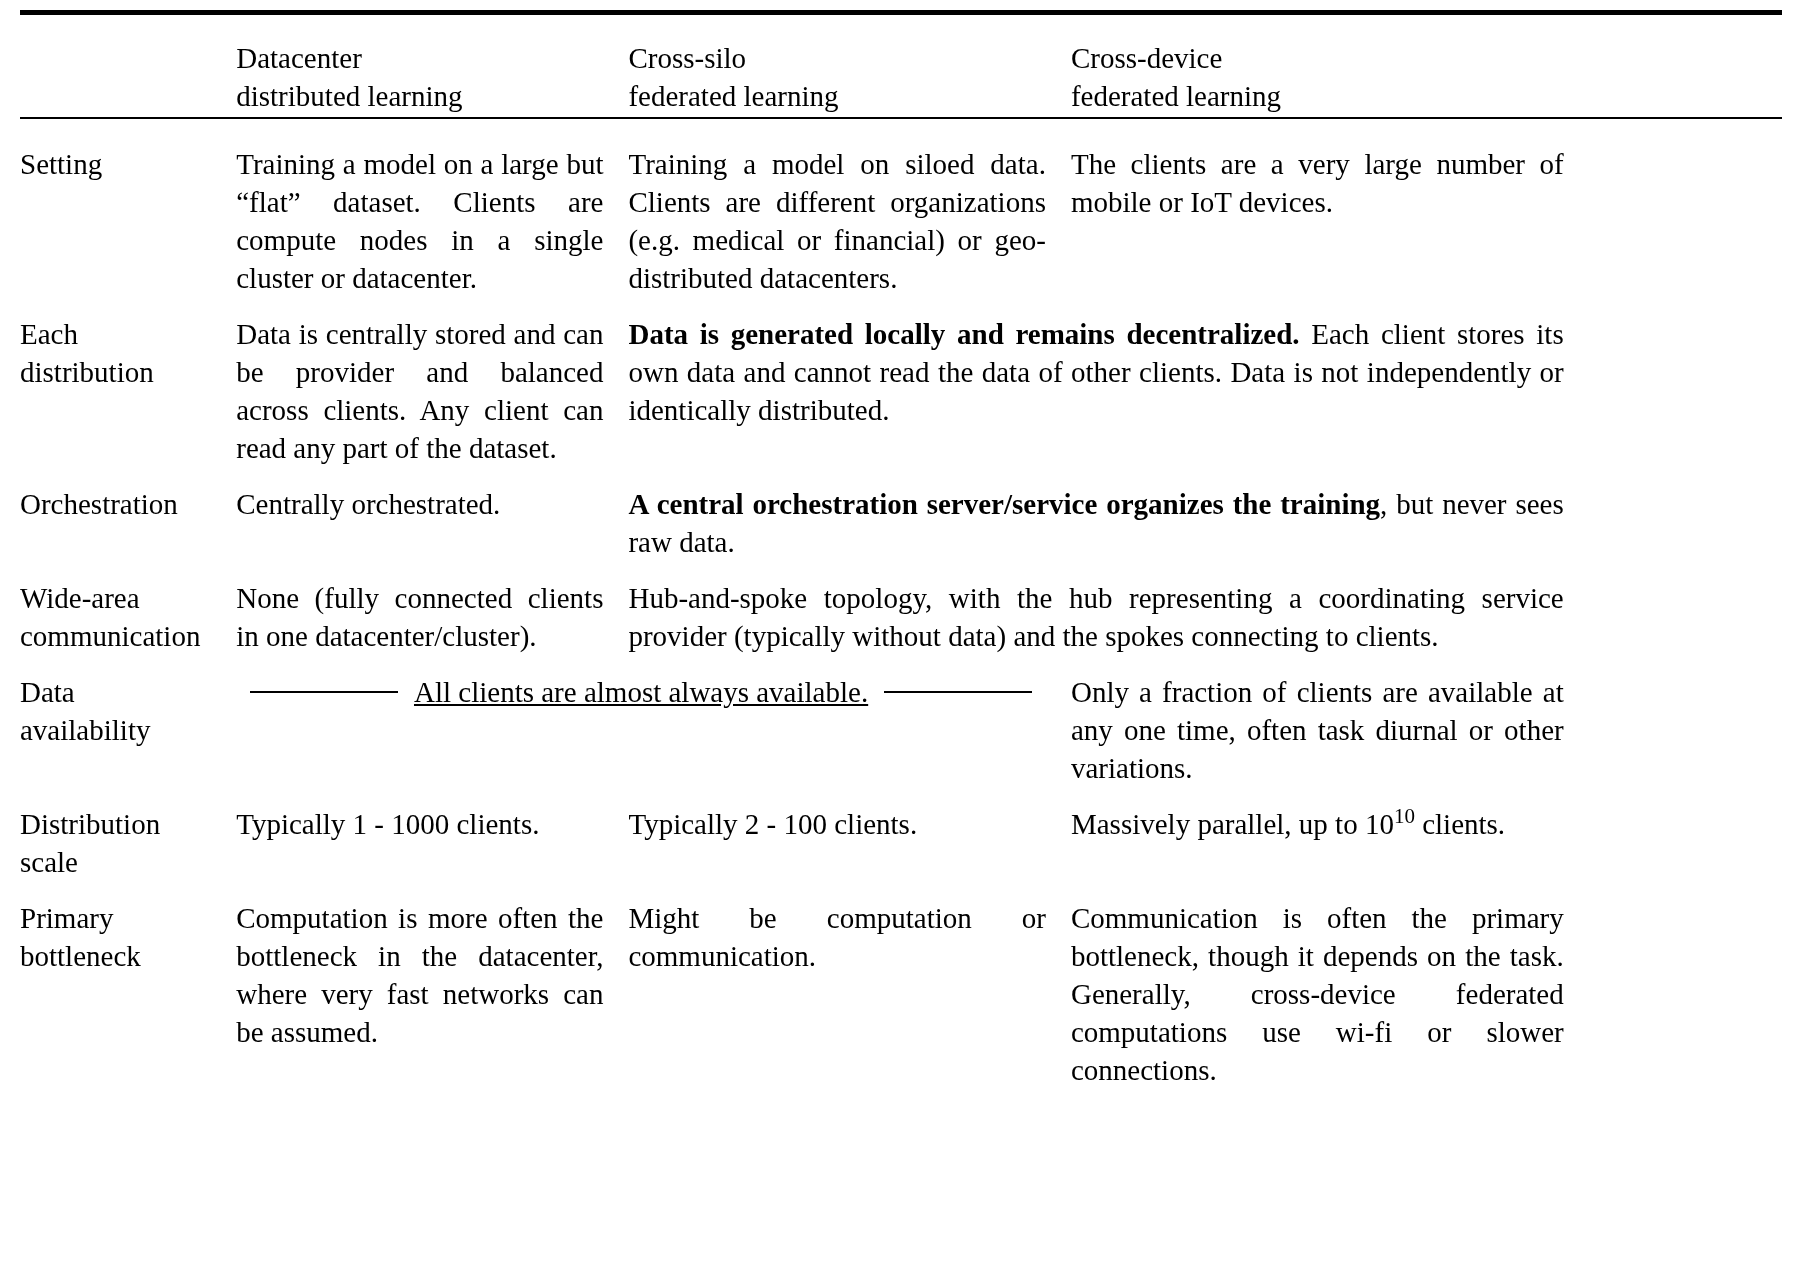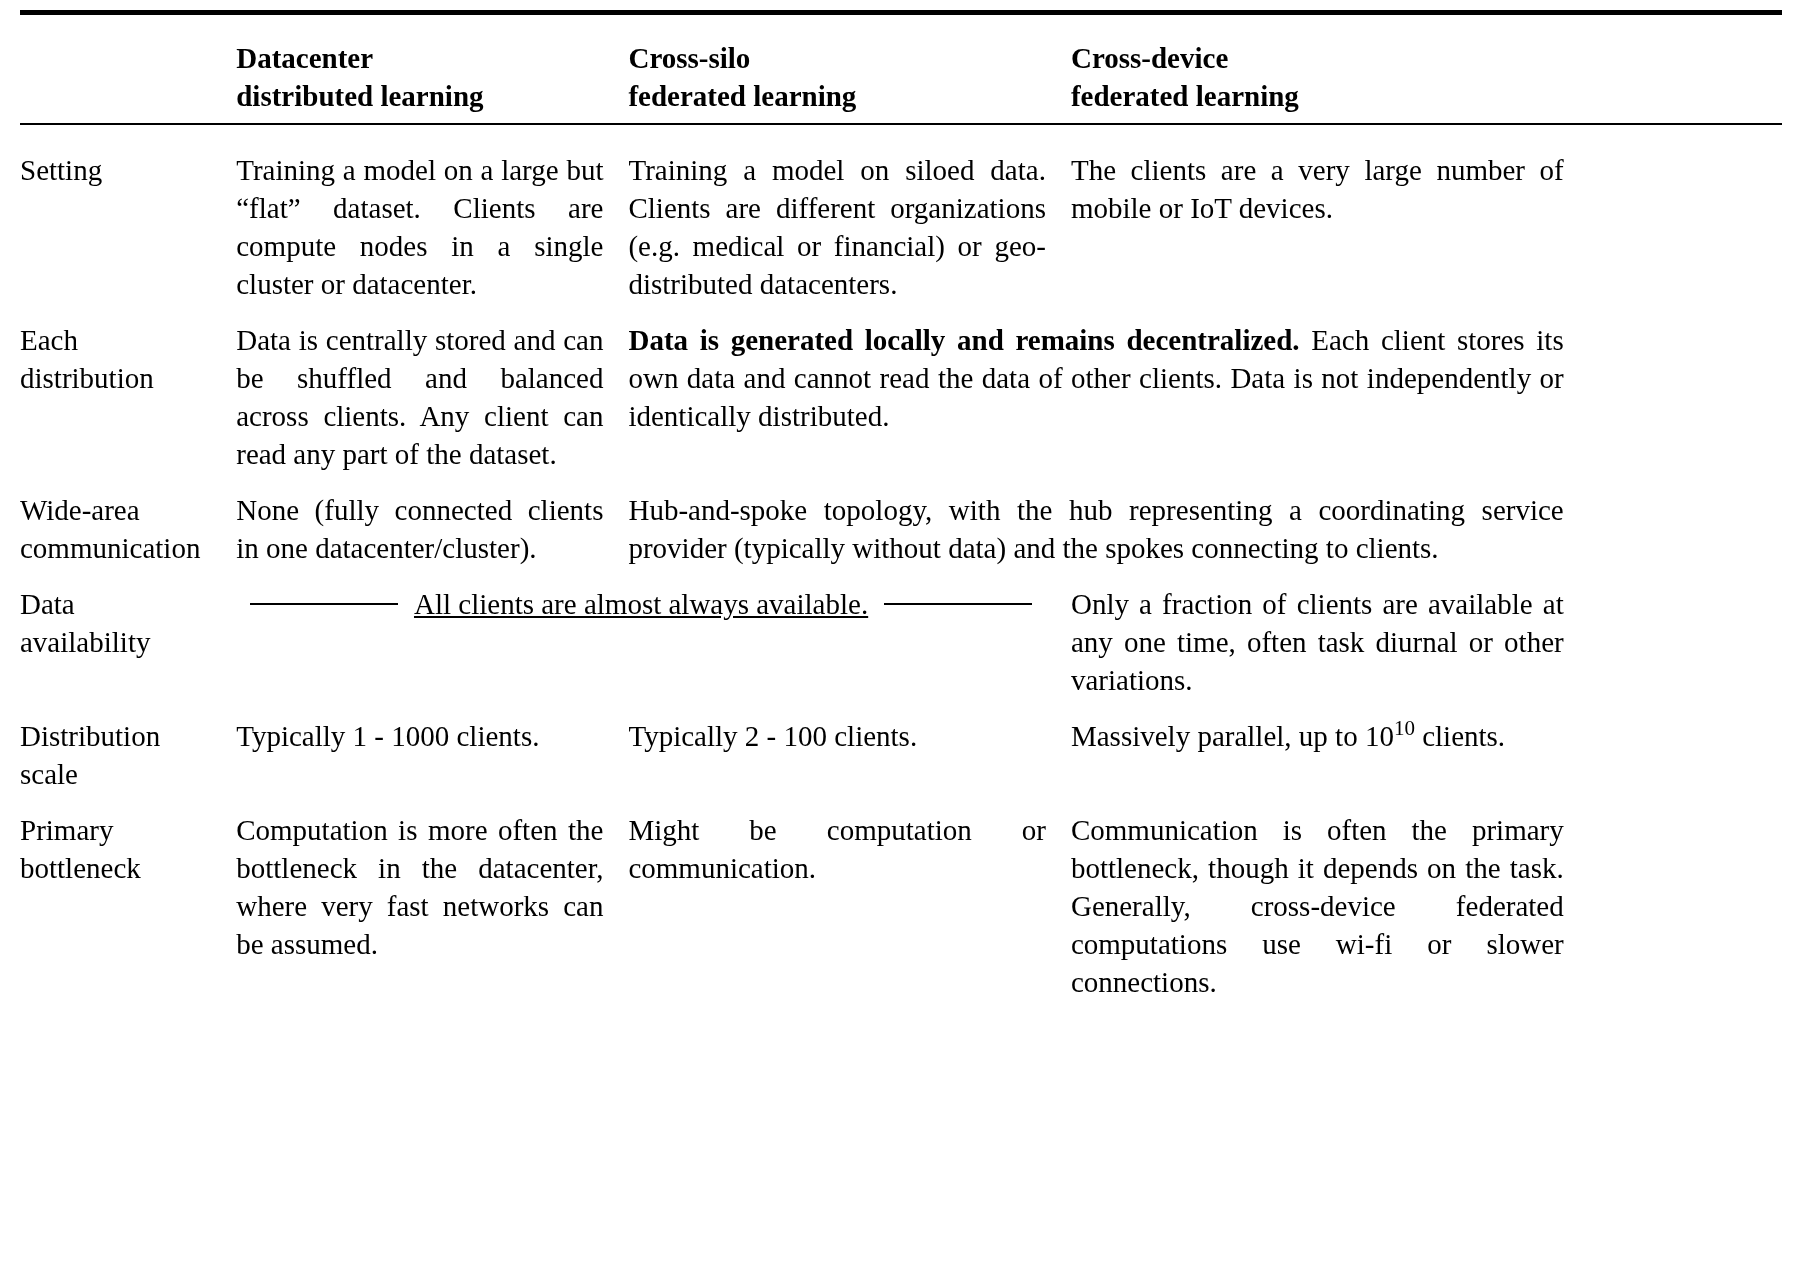--- a/index.html
+++ b/index.html
@@ -27,24 +27,24 @@
   col.c-cd    { width: 490px; }
   col.c-fill  { width: 217px; }
 
   th, td {
     vertical-align: top;
     font-size: 29px;
     line-height: 38px;
     padding: 0 25px 0 0;
   }
   thead th {
-    font-weight: bold;
+    font-weight: normal;
     text-align: left;
     padding-top: 24px;
-    padding-bottom: 8px;
+    padding-bottom: 2px;
     border-bottom: 2px solid #000;
   }
   tbody td {
     padding-top: 18px;
     text-align: justify;
   }
   tbody tr.first-row td { padding-top: 26px; }
   td.rowlabel { text-align: left; }
   td.lastcol  { padding-right: 0; }
   td.fill     { padding: 0; }
@@ -105,25 +105,31 @@
       <tr class="first-row">
         <td class="rowlabel">Setting</td>
         <td>Training a model on a large but “flat” dataset. Clients are compute nodes in a single cluster or datacenter.</td>
         <td>Training a model on siloed data. Clients are different organizations (e.g. medical or financial) or geo-distributed datacenters.</td>
         <td class="lastcol">The clients are a very large number of mobile or IoT devices.</td>
         <td class="fill"></td>
       </tr>
 
       <tr>
         <td class="rowlabel">Each distribution</td>
-        <td>Data is centrally stored and can be shuffled and balanced across clients. Any client can read any part of the dataset.</td>
+        <td>Data is centrally stored and can be provider and balanced across clients. Any client can read any part of the dataset.</td>
         <td colspan="2" class="lastcol"><strong>Data is generated locally and remains decentralized.</strong><span> Each client stores its own data and cannot read the data of other clients. Data is not independently or identically distributed.</span></td>
         <td class="fill"></td>
       </tr>
 
+      <tr>
+        <td class="rowlabel">Orchestration</td>
+        <td>Centrally orchestrated.</td>
+        <td colspan="2" class="lastcol"><strong>A central orchestration server/service organizes the training</strong><span>, but never sees raw data.</span></td>
+        <td class="fill"></td>
+      </tr>
 
       <tr>
         <td class="rowlabel">Wide-area communication</td>
         <td>None (fully connected clients in one datacenter/cluster).</td>
         <td colspan="2" class="lastcol">Hub-and-spoke topology, with the hub representing a coordinating service provider (typically without data) and the spokes connecting to clients.</td>
         <td class="fill"></td>
       </tr>
 
       <tr>
         <td class="rowlabel">Data availability</td>

